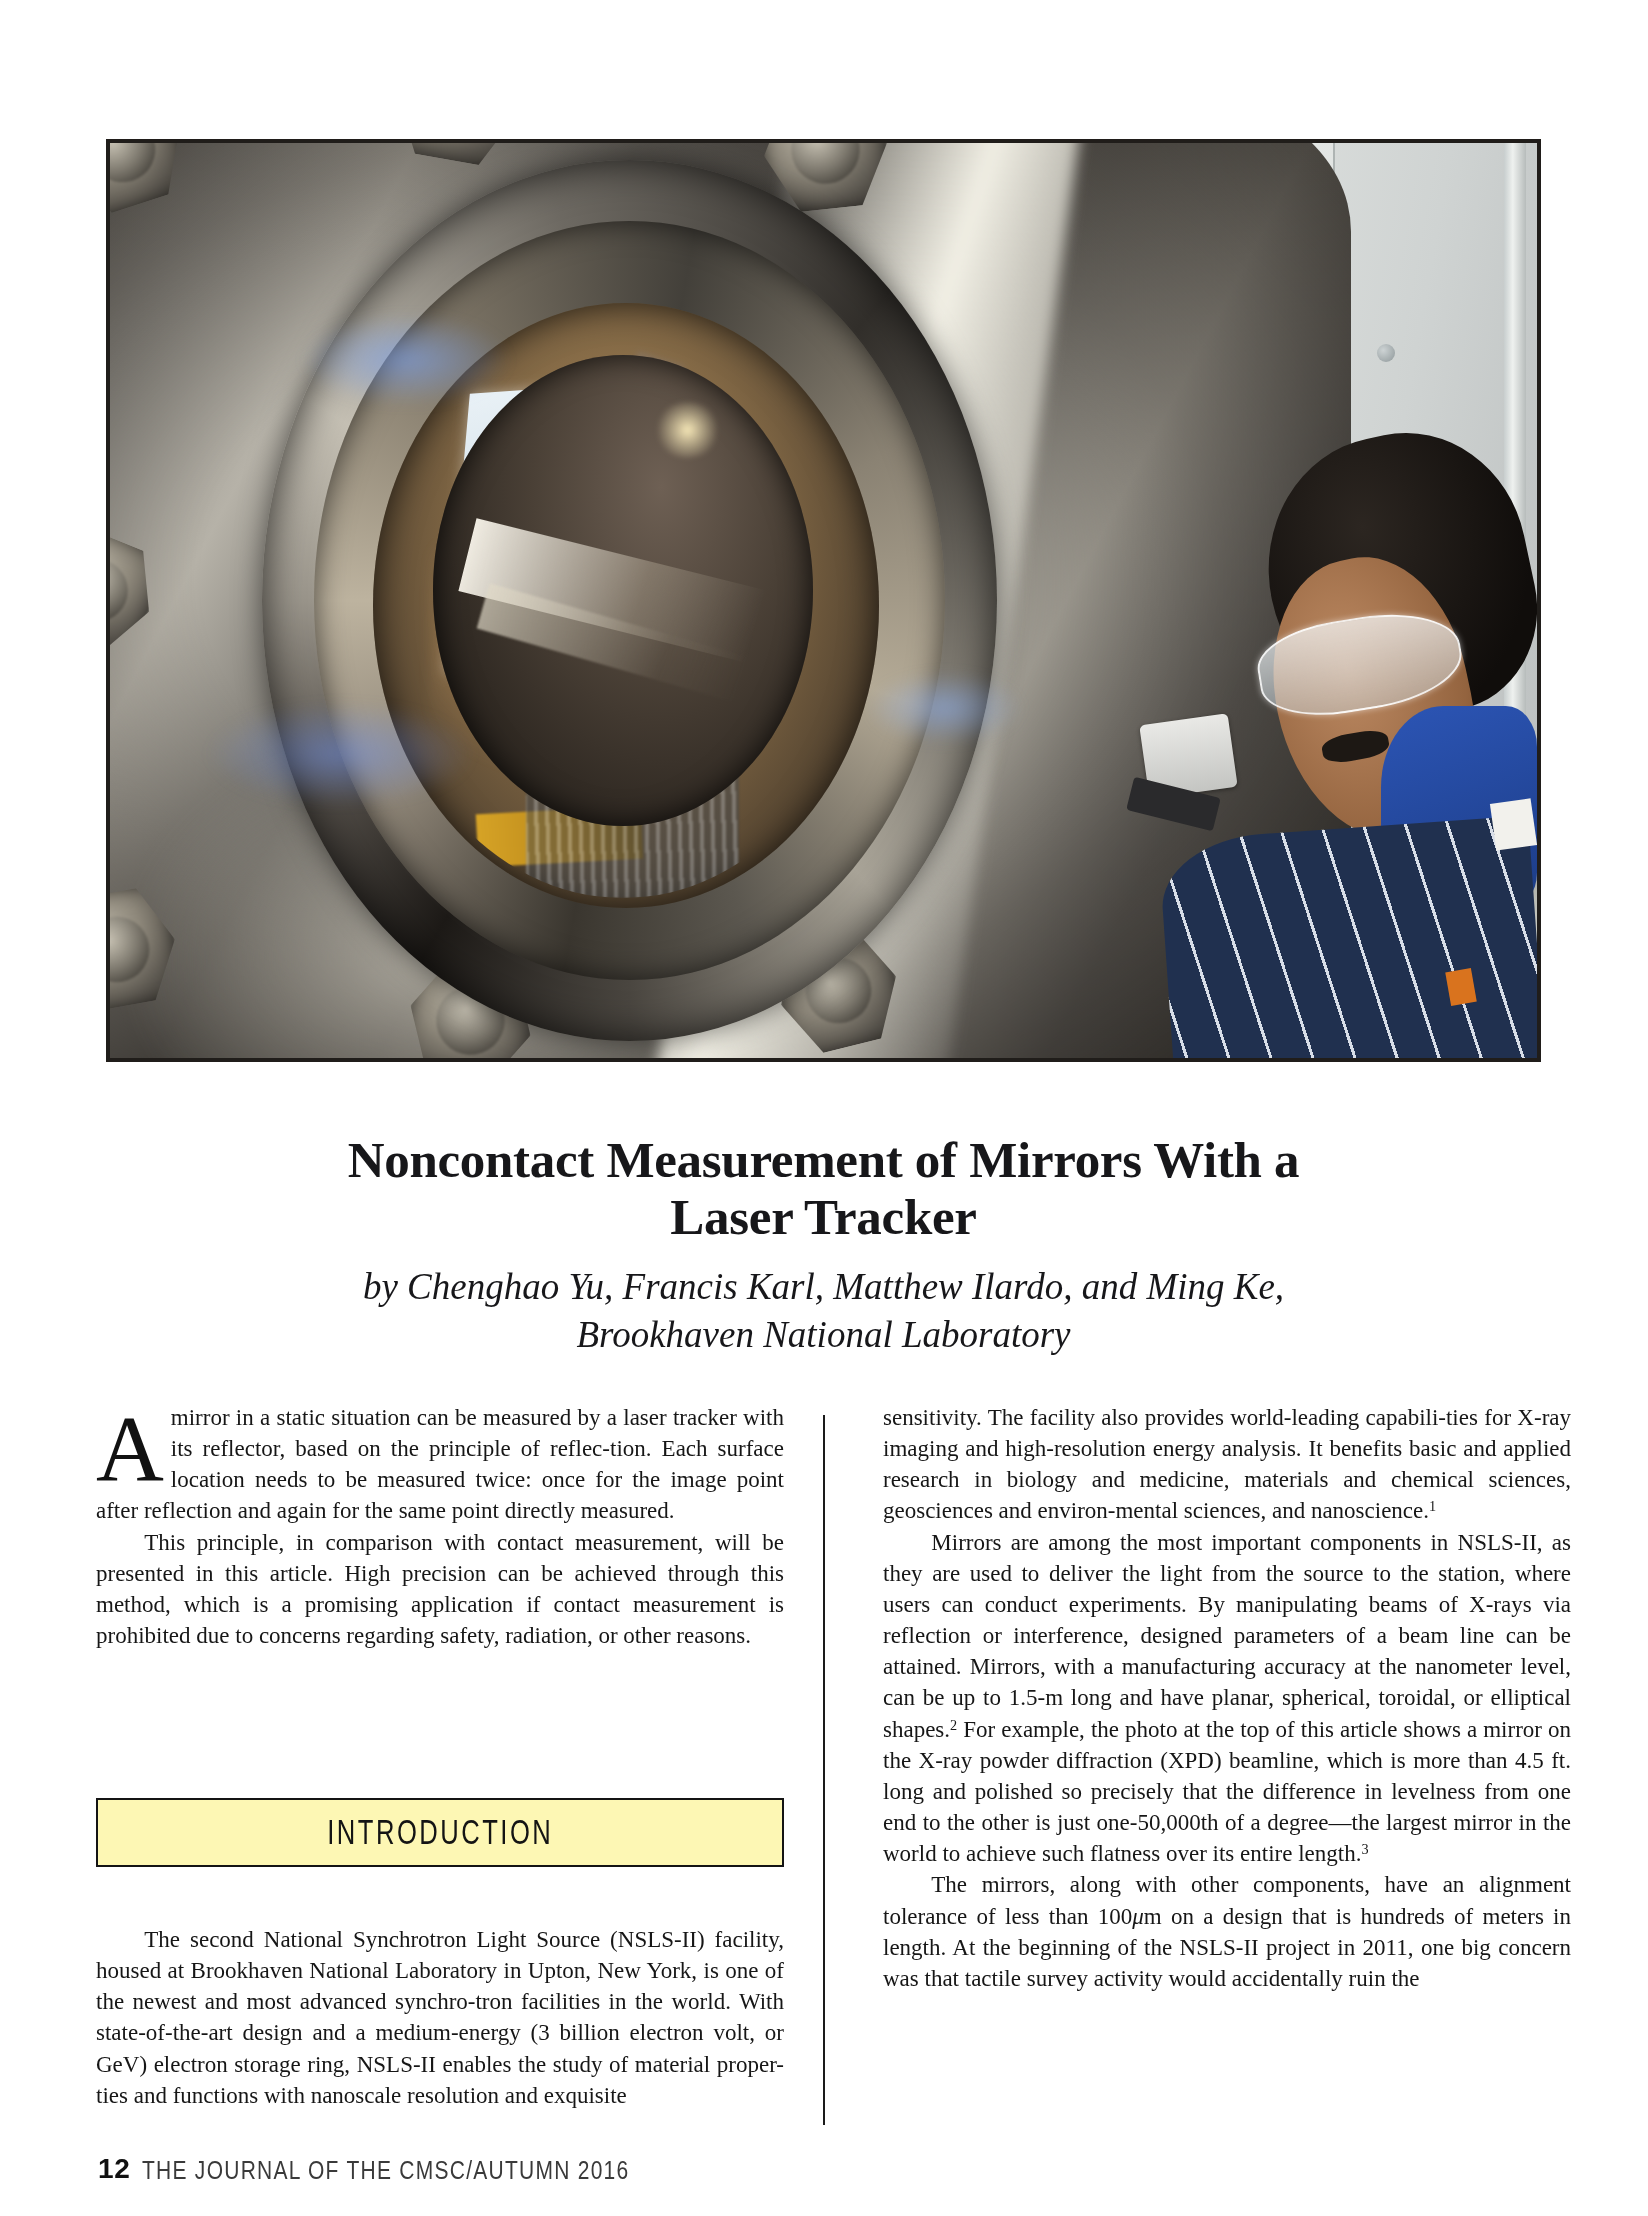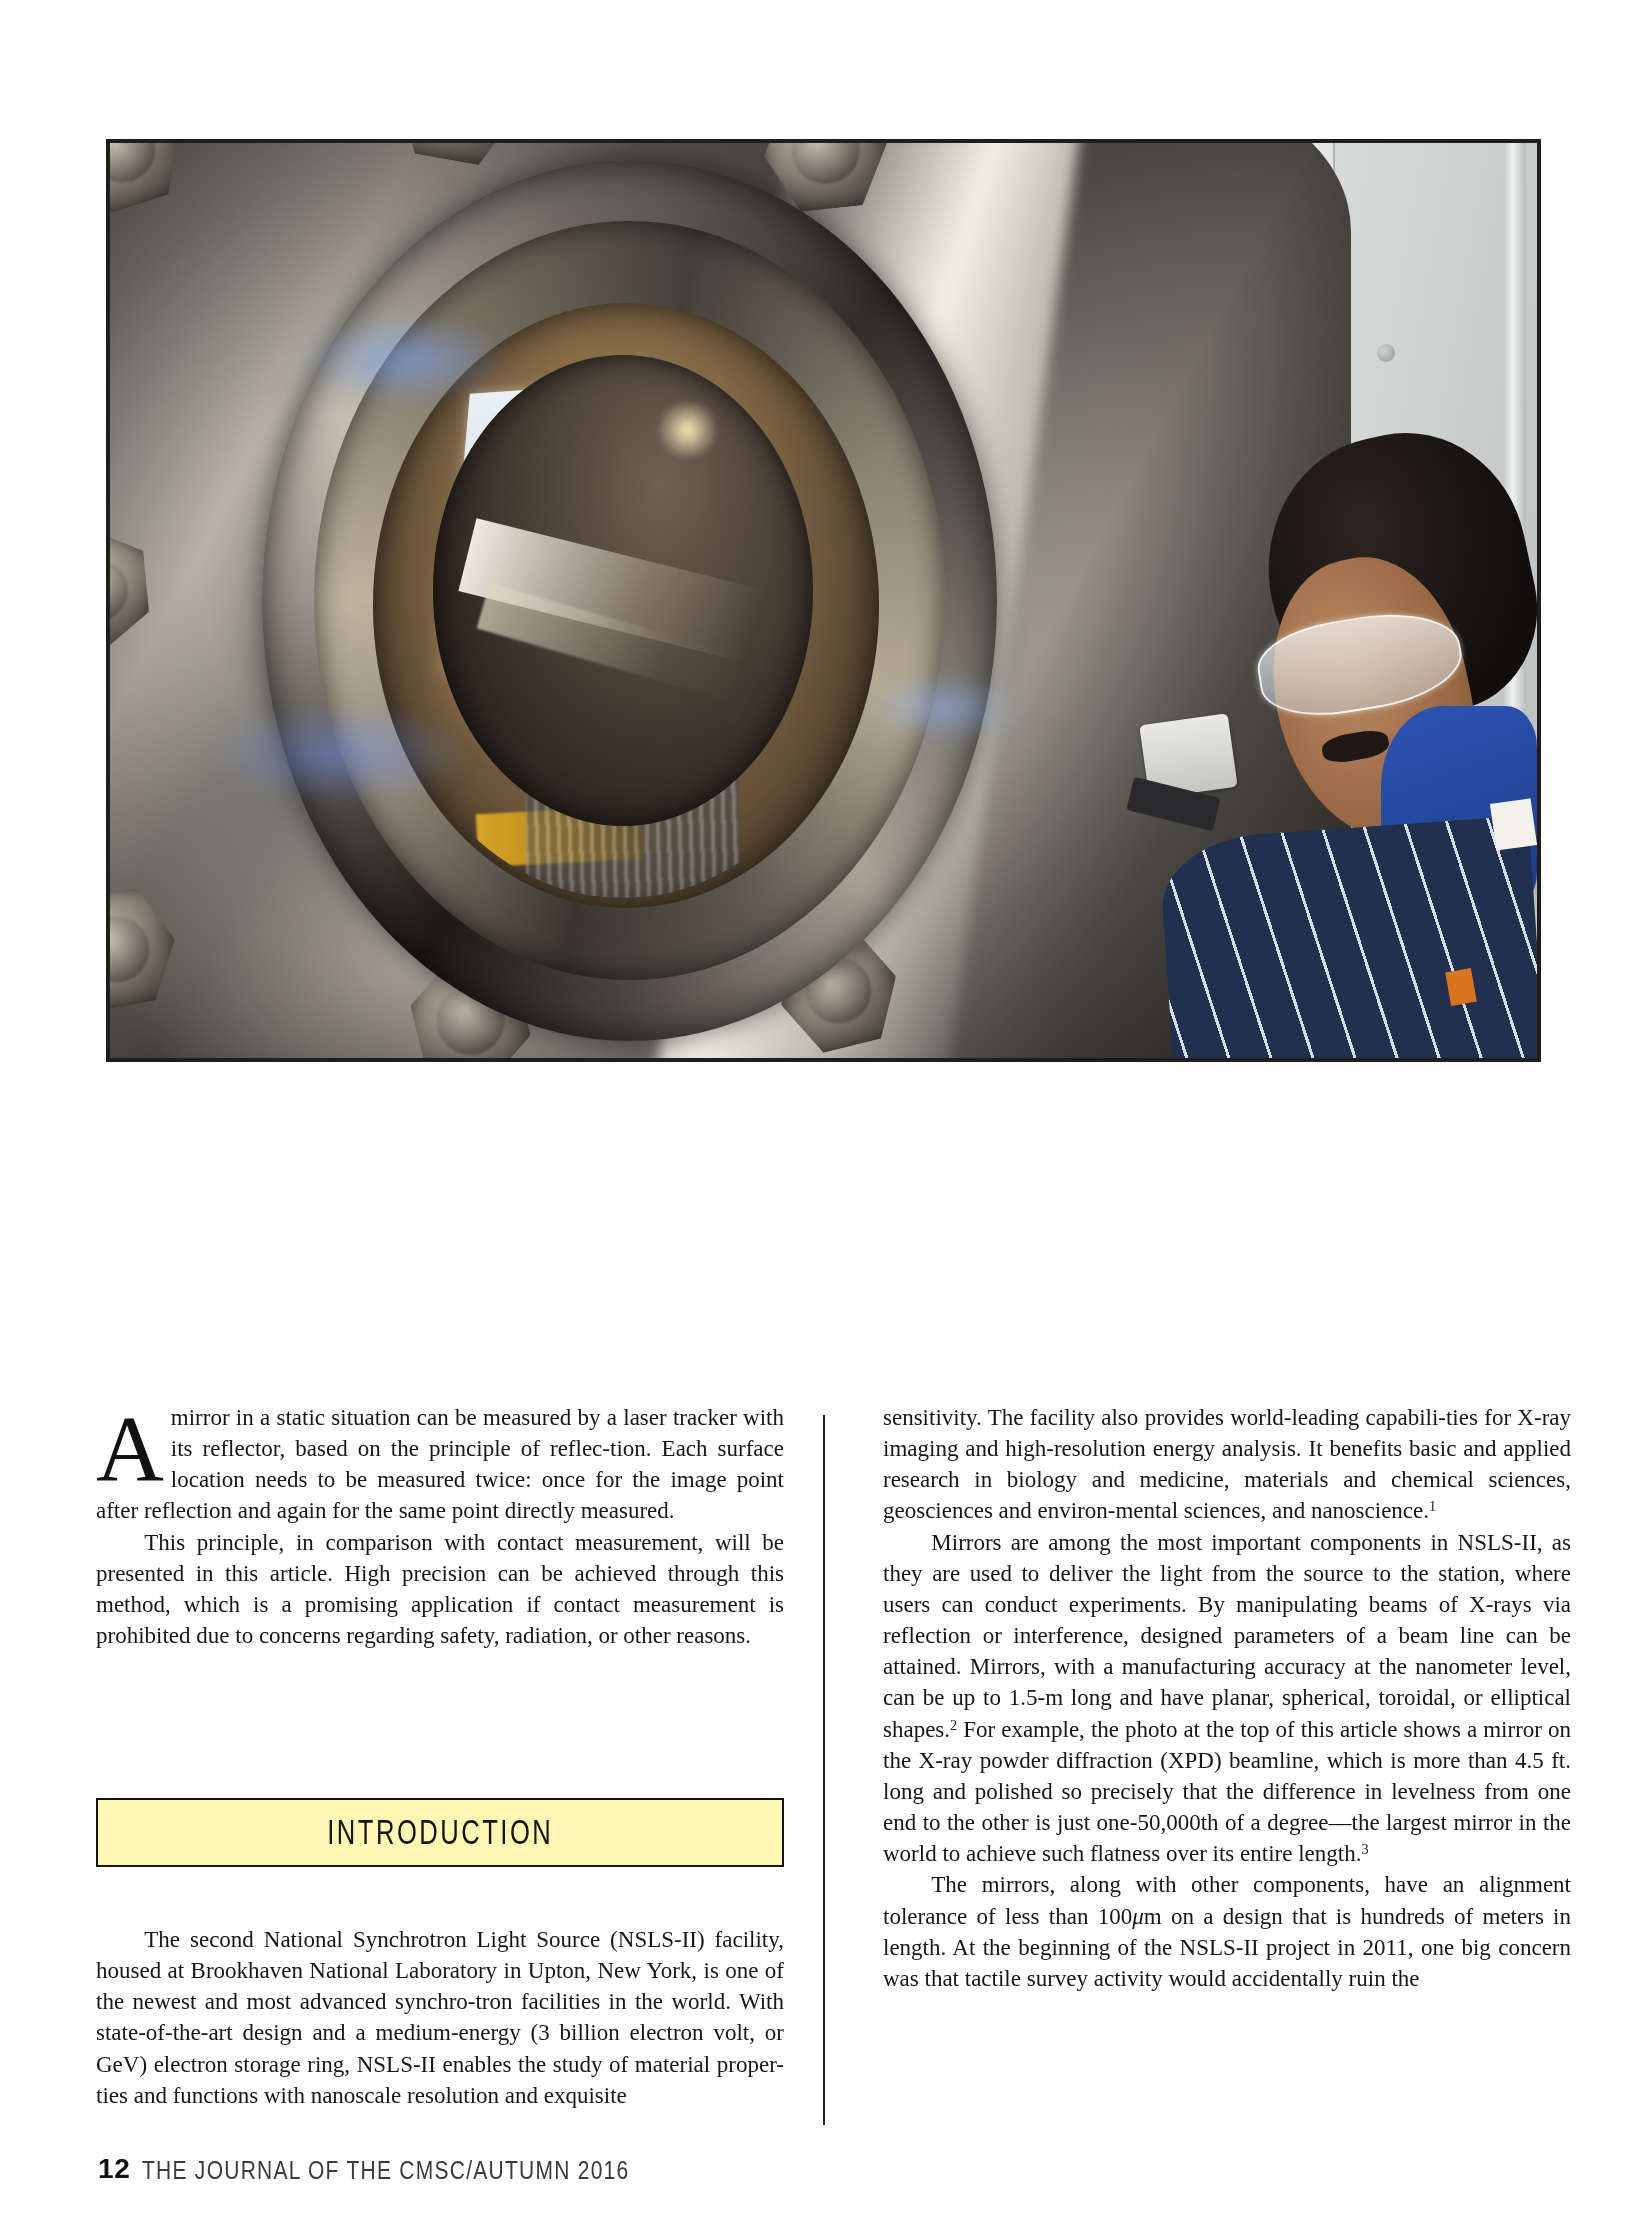--- a/index.html
+++ b/index.html
@@ -656,21 +656,29 @@
         <div class="tech-shirt"></div>
         <div class="tech-tag"></div>
         <div class="tech-badge"></div>
         <div class="tech-cable"></div>
         <div class="orange-tape"></div>
       </div>
 
     </div>
   </div>
 
-
+  <h1 class="title">
+    <span>Noncontact Measurement of Mirrors With a</span><br>
+    <span>Laser Tracker</span>
+  </h1>
+
+  <div class="byline">
+    <span>by Chenghao Yu, Francis Karl, Matthew Ilardo, and Ming Ke,</span><br>
+    <span>Brookhaven National Laboratory</span>
+  </div>
 
   <div class="col-rule"></div>
 
   <div class="col col-left">
     <p><span class="dropcap">A</span><span>mirror in a static situation can be measured by a laser tracker with its reflector, based on the principle of reflec-tion. Each surface location needs to be measured twice: once for the image point after reflection and again for the same point directly measured.</span></p>
     <p>This principle, in comparison with contact measurement, will be presented in this article. High precision can be achieved through this method, which is a promising application if contact measurement is prohibited due to concerns regarding safety, radiation, or other reasons.</p>
   </div>
 
   <div class="section-banner">
     <span>INTRODUCTION</span>

